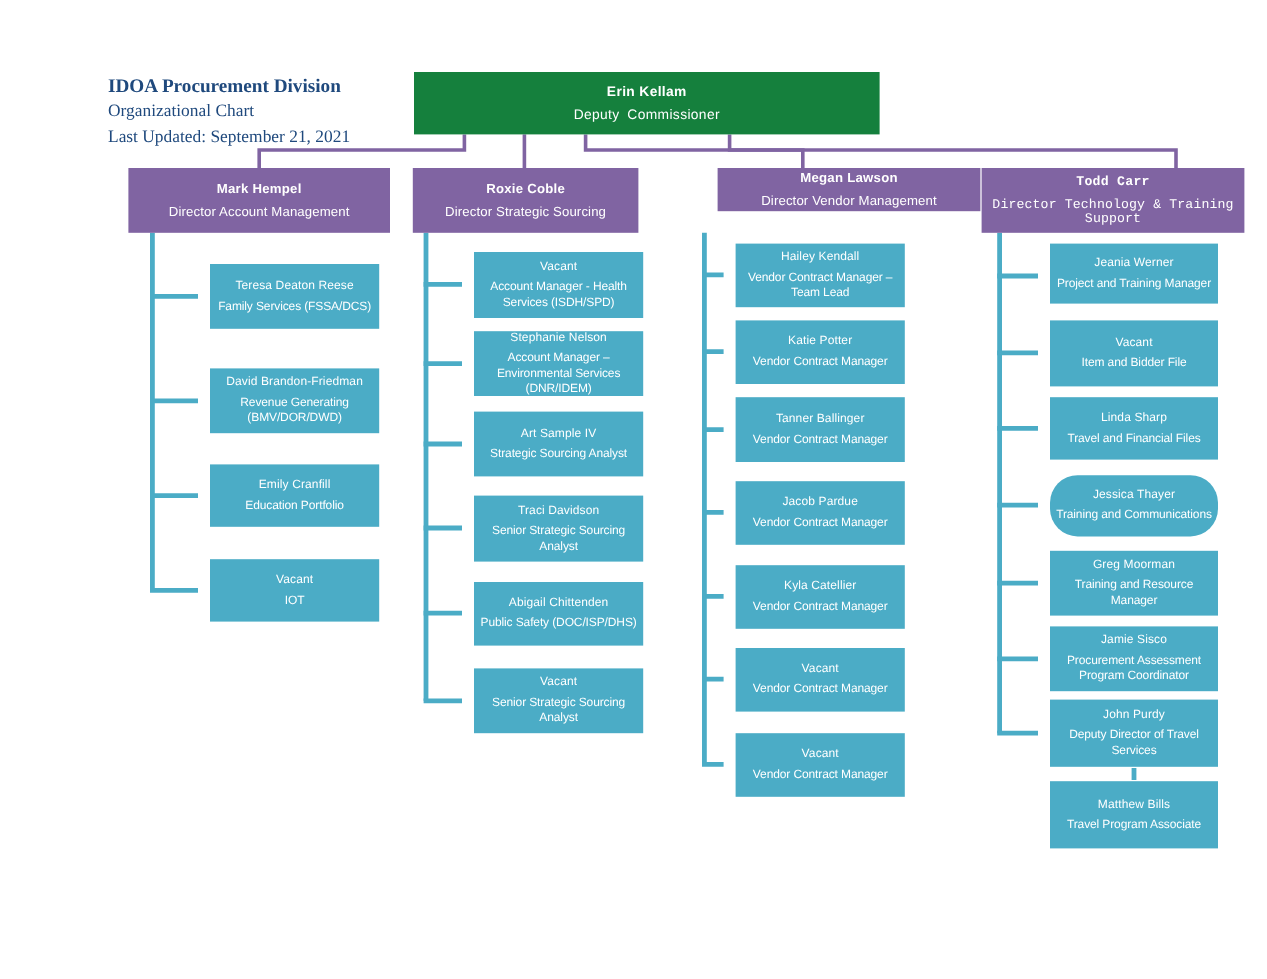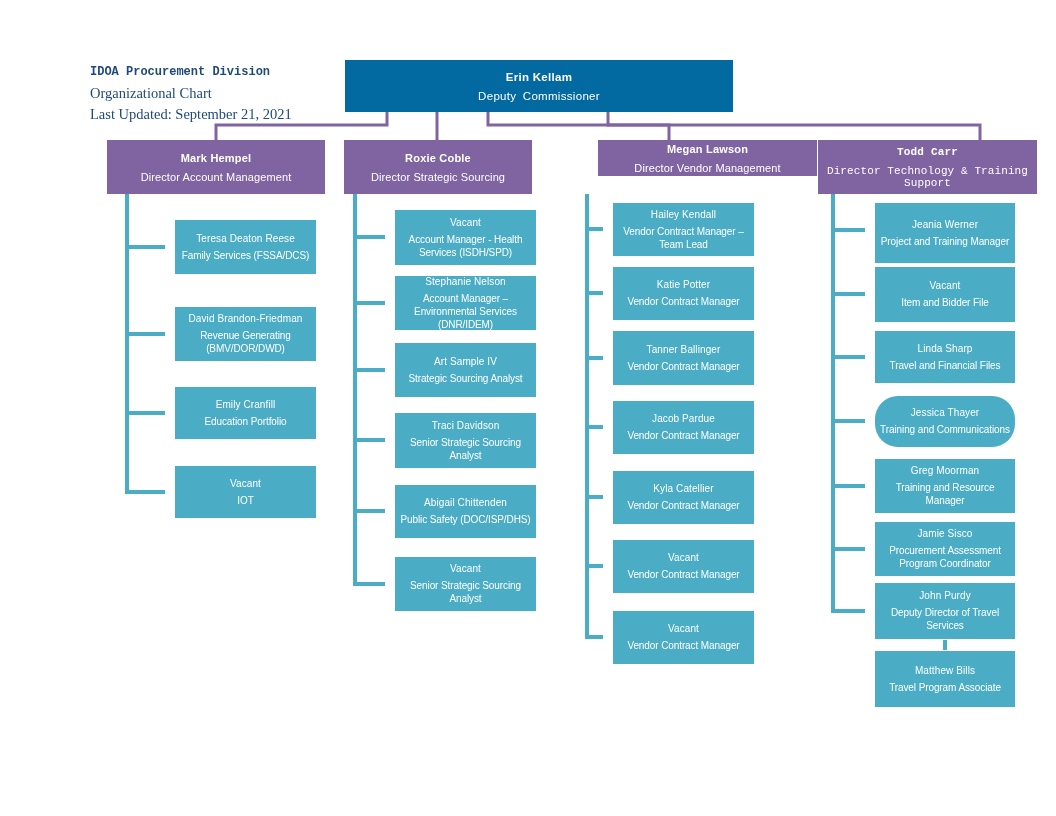--- a/index.html
+++ b/index.html
@@ -3,28 +3,28 @@
 <meta charset="utf-8">
 <style>
   html,body{margin:0;padding:0;background:#ffffff;}
   #canvas{
     position:relative;width:1056px;height:816px;background:#ffffff;
     font-family:"Liberation Sans", sans-serif;overflow:hidden;
   }
   
   #title-block{position:absolute;left:90px;top:62px;color:#1F497D;
     font-family:"Liberation Serif", serif;line-height:21px;}
-  #title-block .t1{font-size:12px;font-weight:bold;font-family:Liberation Mono, monospace;}
+  #title-block .t1{font-size:16px;font-weight:bold;}
   #title-block .t2,#title-block .t3{font-size:14.5px;}
   
   .node{position:absolute;box-sizing:border-box;display:flex;flex-direction:column;
     align-items:center;justify-content:center;text-align:center;color:#ffffff;
     padding:3px 5px;}
   .node .name{white-space:pre-line;}
-  .root{background:#0369a1;}
+  .root{background:#15803d;}
   .root .name{font-size:11.5px;font-weight:bold;letter-spacing:.3px;margin-bottom:7px;}
   .root .role{font-size:11.5px;word-spacing:3px;letter-spacing:.3px;text-align:right;}
   .director{background:#8064A2;}
   .director .name{font-size:11px;font-weight:bold;letter-spacing:.2px;margin-bottom:7px;}
   .director .role{font-size:11px;letter-spacing:.1px;}
   .member{background:#4BACC6;}
   .member .name{font-size:10px;margin-bottom:5px;letter-spacing:.1px;}
   .member .role{font-size:10px;line-height:1.3;letter-spacing:-.1px;}
   
   #connectors{position:absolute;left:0;top:0;pointer-events:none;}
@@ -152,21 +152,21 @@
   </div>
   <div class="node member" style="left:613px;top:540px;width:141px;height:53px;">
     <div class="name">Vacant</div>
     <div class="role">Vendor Contract Manager</div>
   </div>
   <div class="node member" style="left:613px;top:611px;width:141px;height:53px;">
     <div class="name">Vacant</div>
     <div class="role">Vendor Contract Manager</div>
   </div>
 
-  <div class="node member" style="left:875px;top:203px;width:140px;height:60px;">
+  <div class="node member" style="left:875px;top:203px;width:140px;height:50px;">
     <div class="name">Jeania Werner</div>
     <div class="role">Project and Training Manager</div>
   </div>
   <div class="node member" style="left:875px;top:267px;width:140px;height:55px;">
     <div class="name">Vacant</div>
     <div class="role">Item and Bidder File</div>
   </div>
   <div class="node member" style="left:875px;top:331px;width:140px;height:52px;">
     <div class="name">Linda Sharp</div>
     <div class="role">Travel and Financial Files</div>

